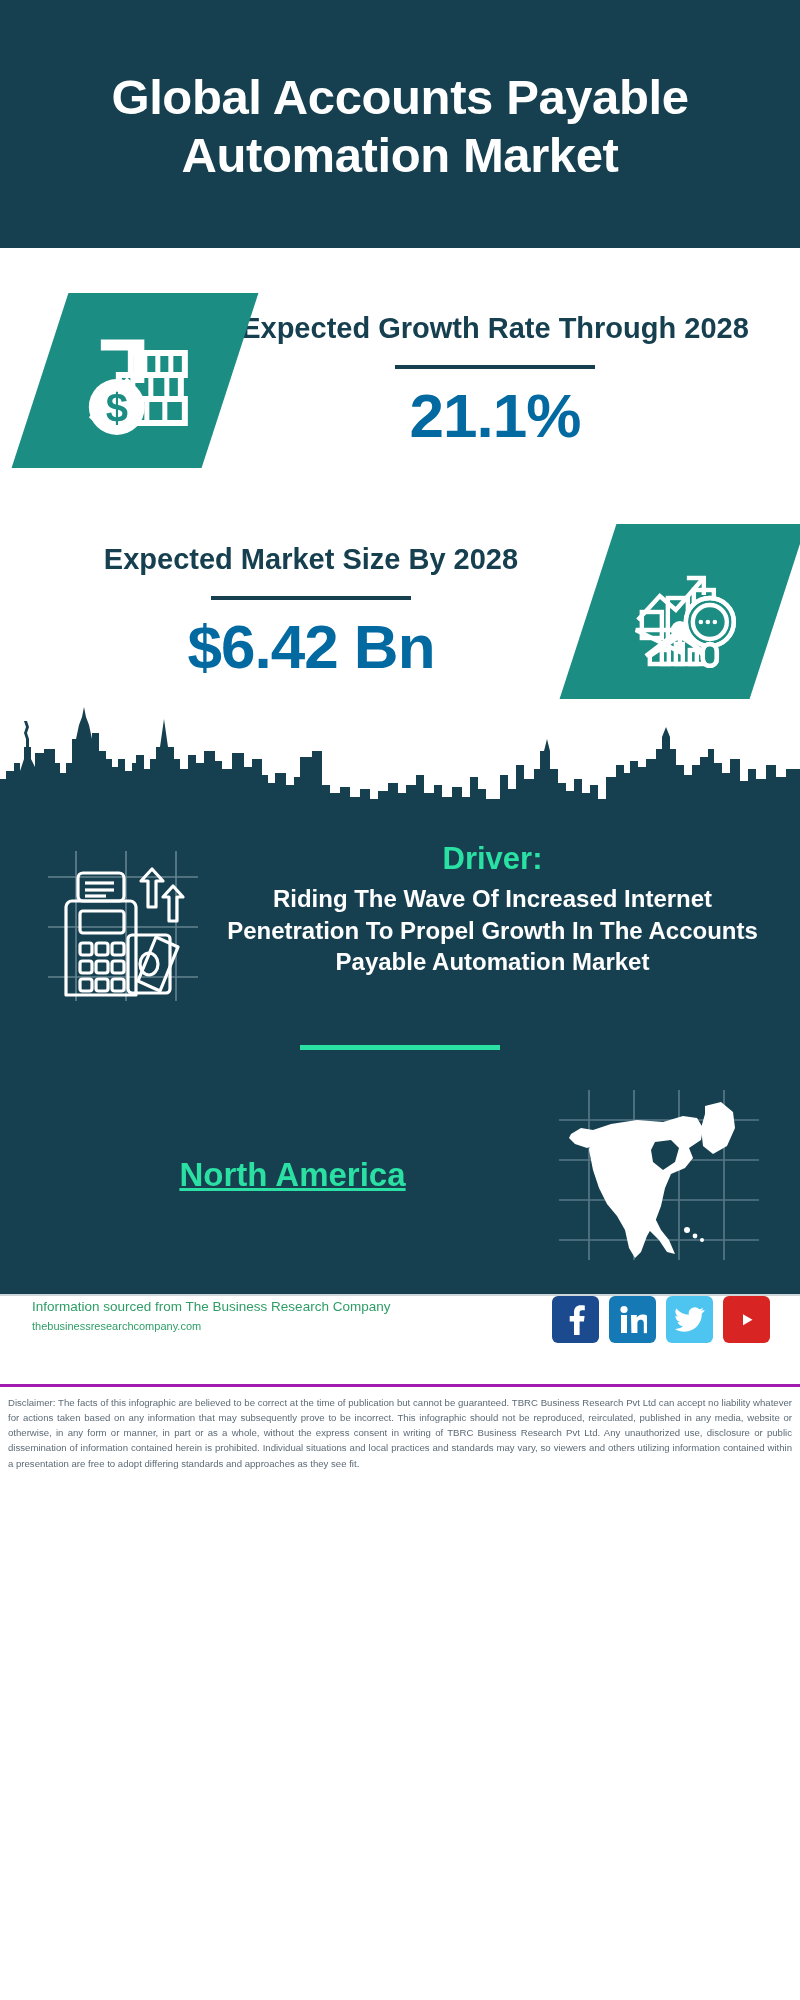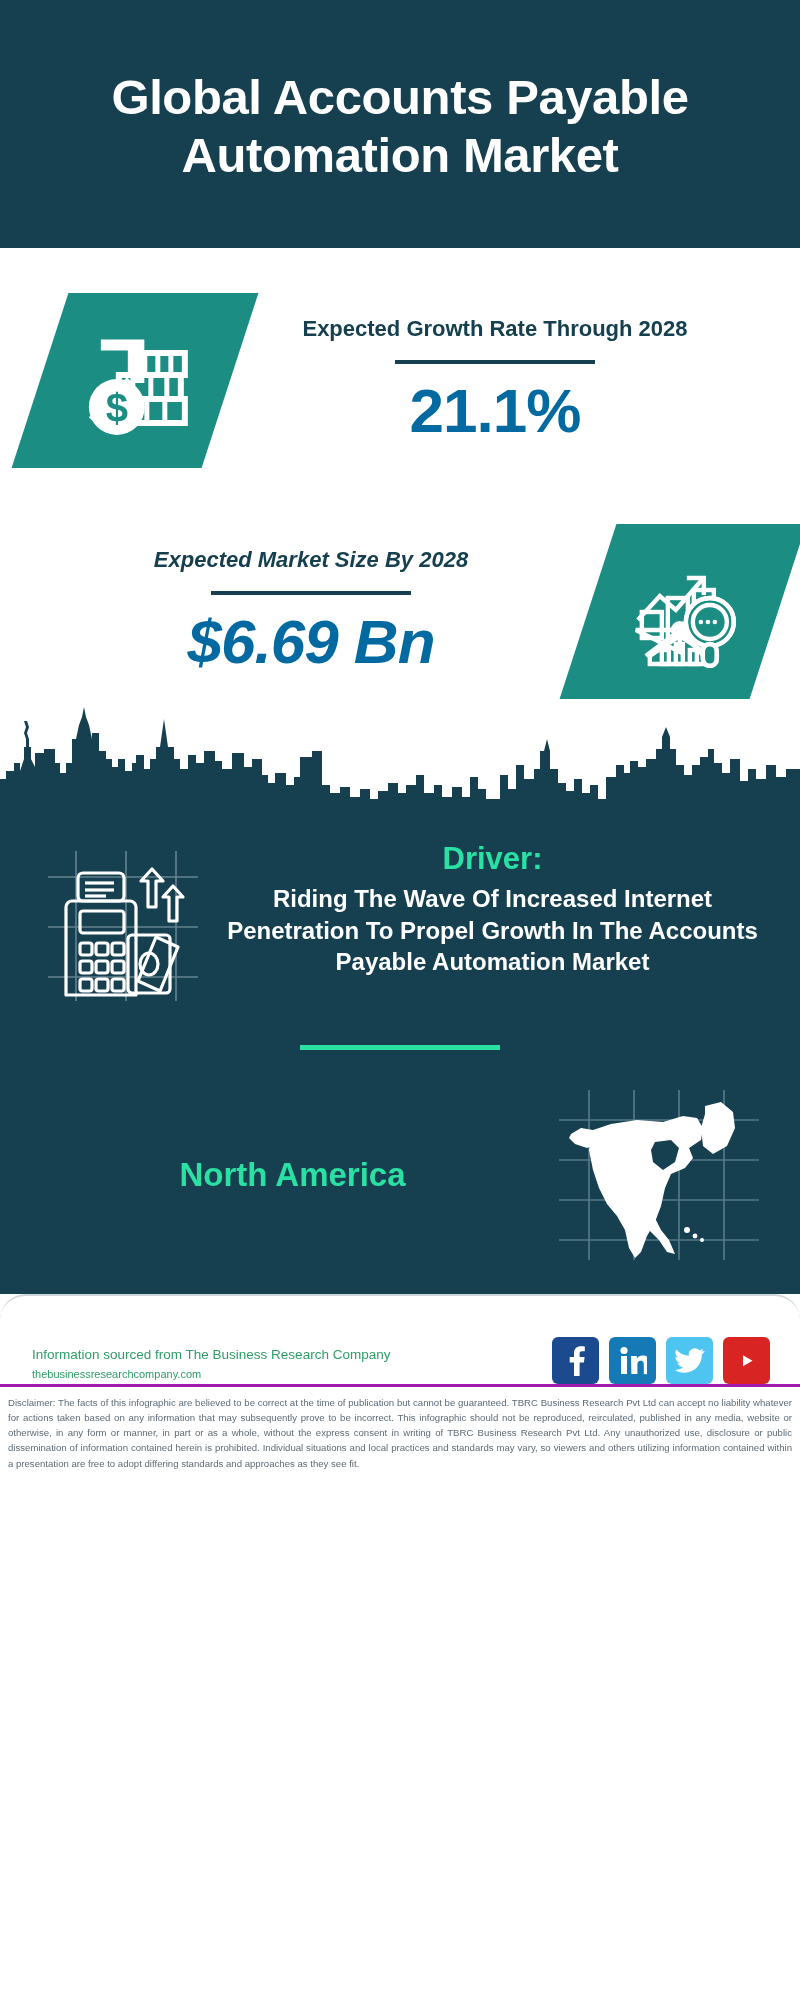--- a/index.html
+++ b/index.html
@@ -39,21 +39,21 @@
     background:#1b8d82;
     transform:skewX(-18deg);
     display:flex; align-items:center; justify-content:center;
     flex:none;
   }
   .para-icon > svg { transform:skewX(18deg); }
 
   .stat-text { flex:1; text-align:center; }
   .stat-title {
     color:#16404f;
-    font-size:22px;
+    font-size:29px;
     font-weight:700;
     line-height:1.28;
   }
   .stat-rule {
     width:200px; height:4px;
     background:#16404f;
     margin:17px auto 11px auto;
   }
   .stat-value {
     color:#0369a1;
@@ -94,38 +94,38 @@
     margin:44px auto 0 auto;
   }
 
   .region-row { display:flex; align-items:center; padding:40px 34px 30px 34px; }
   .region-copy { flex:1; text-align:center; }
   .region-name {
     color:#2ae0a3;
     font-size:33px;
     font-weight:700;
     line-height:1.18;
+    text-decoration:underline;
   }
   .region-sub {
     color:#ffffff;
     font-size:30px;
     font-weight:400;
     line-height:1.25;
     margin-top:4px;
   }
   .region-map { width:215px; flex:none; display:flex; justify-content:center; }
 
   
   .source-band {
     background:#ffffff;
     height:90px;
-    display:flex; align-items:flex-end;
+    display:flex; align-items:flex-start;
     padding:0 30px 0 32px;
     border-top:2px solid #cfd6da;
-    border-radius:26px;
   }
   .source-text { flex:1; }
   .source-line1 { color:#2e9e66; font-size:13.5px; line-height:1.62; }
   .source-line2 { color:#2e9e66; font-size:11px; line-height:1.62; }
   .socials { display:flex; gap:10px; align-items:center; }
   .social {
     width:47px; height:47px; border-radius:6px;
     display:flex; align-items:center; justify-content:center;
   }
   .s-fb { background:#1b4a8f; }
@@ -177,25 +177,25 @@
           <text x="42" y="97" font-family="'Liberation Sans',sans-serif" font-size="40" font-weight="700" fill="#1b8d82" text-anchor="middle">$</text>
         </svg>
       </div>
       <div class="stat-text">
         <div class="stat-title">Expected Growth Rate Through 2028</div>
         <div class="stat-rule"></div>
         <div class="stat-value">21.1%</div>
       </div>
     </div>
 
-    <div class="stat-row" style="padding:56px 22px 0 34px;font-style:italic;">
+    <div class="stat-row" style="padding:56px 22px 0 34px;">
       <div class="stat-text">
         <div class="stat-title">Expected Market Size By 2028</div>
         <div class="stat-rule"></div>
-        <div class="stat-value">$6.69 Bn</div>
+        <div class="stat-value">$6.42 Bn</div>
       </div>
       <div class="para-icon">
         <svg width="118" height="112" viewBox="0 0 118 112" fill="none" stroke="#fff" stroke-width="4.4">
 
           <polyline points="14,64 36,40 52,54 78,24" fill="none"></polyline>
           <polyline points="63,22 80,22 80,39" fill="none"></polyline>
 
           <rect x="18" y="56" width="20" height="26" fill="none"></rect>
           <rect x="44" y="42" width="20" height="40" fill="none"></rect>
           <rect x="70" y="34" width="20" height="48" fill="none"></rect>

